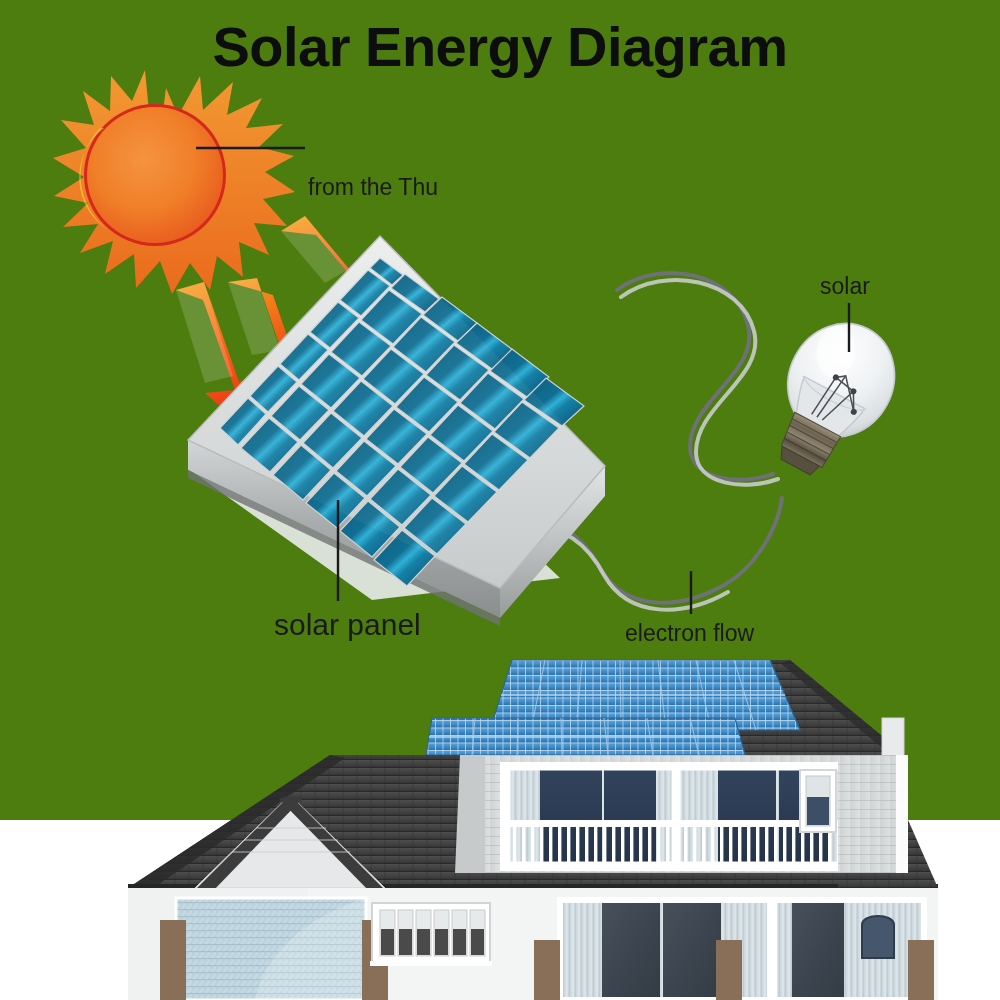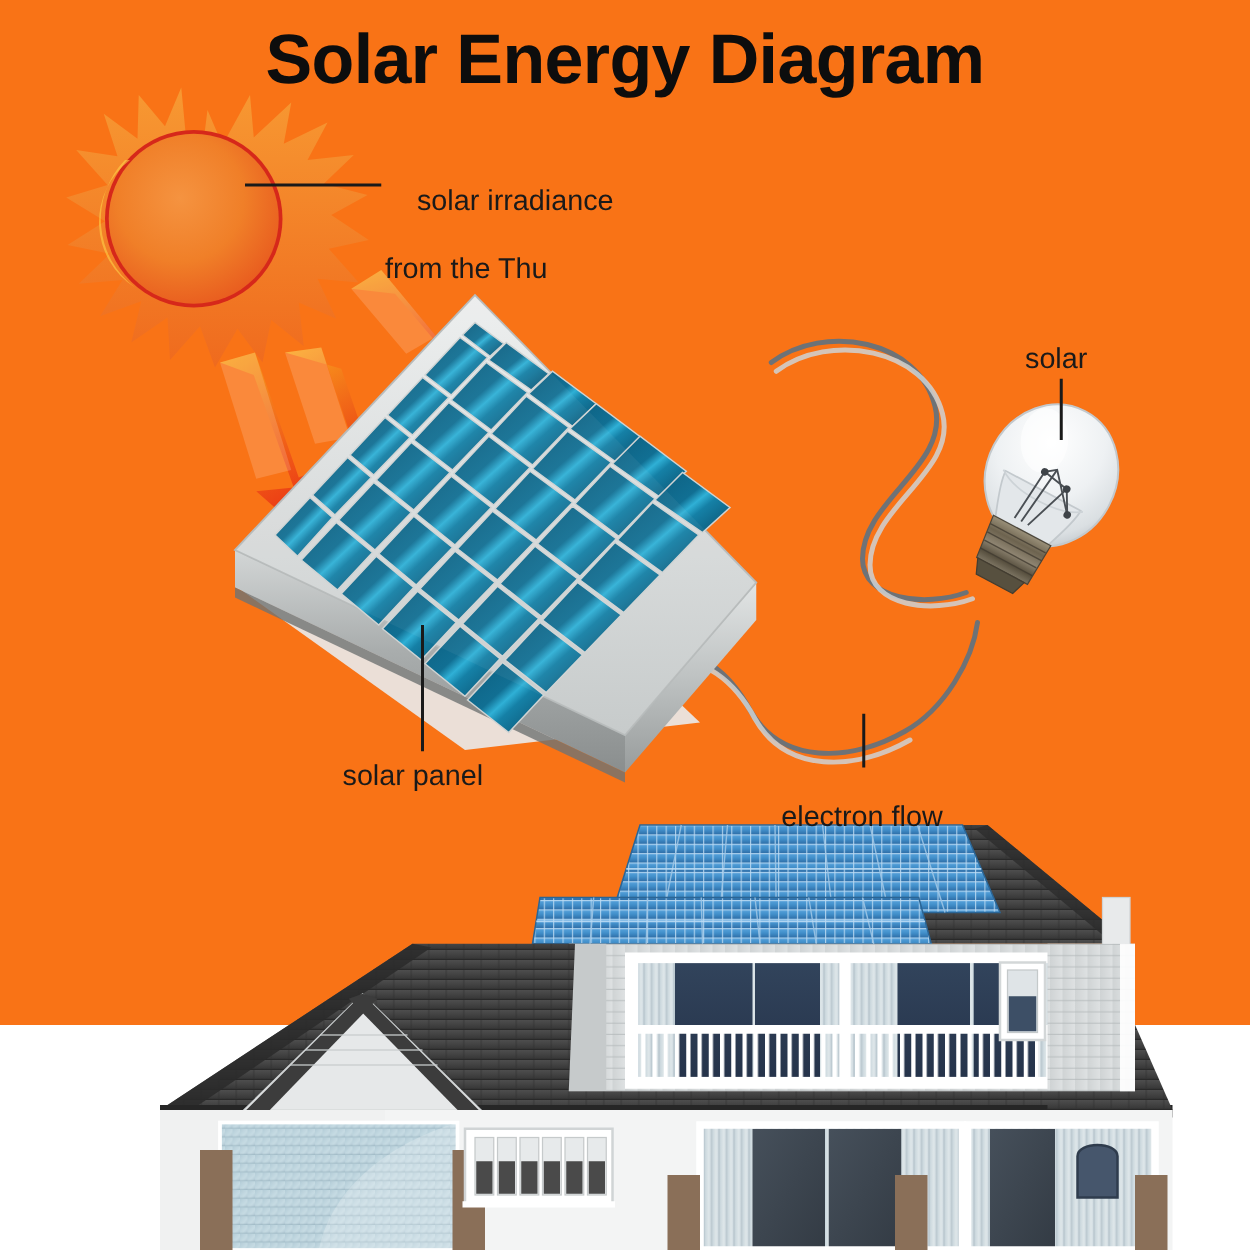--- a/index.html
+++ b/index.html
@@ -12,21 +12,21 @@
     width: 1000px;
     height: 1000px;
     font-family: "Liberation Sans", sans-serif;
     overflow: hidden;
     position: relative;
   }
   #stage {
     position: relative;
     width: 1000px;
     height: 820px;
-    background: #f97316;
+    background: #4d7c0f;
   }
   #scene {
     position: absolute;
     left: 0;
     top: 0;
     width: 1000px;
     height: 1000px;
     display: block;
   }
   .lbl {
@@ -50,27 +50,26 @@
   }
   #lbl-irradiance {
     left: 308px;
     top: 120px;
     font-size: 23px;
   }
   #lbl-irradiance .l2 { display: block; }
   #lbl-solar-panel {
     left: 274px;
     top: 607px;
-    font-size: 23px;
+    font-size: 30px;
   }
   #lbl-electron-flow {
     left: 625px;
     top: 620px;
     font-size: 23px;
-    margin-top: 20px;
   }
   #lbl-load {
     left: 820px;
     top: 273px;
     font-size: 23px;
   }
 </style>
 </head>
 <body>
 
@@ -457,21 +456,20 @@
       <line x1="196" y1="148" x2="305" y2="148"></line>
       <line x1="338" y1="500" x2="338" y2="601"></line>
       <line x1="691" y1="571" x2="691" y2="614"></line>
       <line x1="849" y1="303" x2="849" y2="352"></line>
     </g>
   </svg>
 
   <div id="title">Solar Energy Diagram</div>
 
   <div class="lbl" id="lbl-irradiance">
-    <span>solar irradiance</span>
     <span class="l2">from the Thu</span>
   </div>
 
   <div class="lbl" id="lbl-solar-panel">solar panel</div>
 
   <div class="lbl" id="lbl-electron-flow">electron flow</div>
 
   <div class="lbl" id="lbl-load">solar</div>
 
 </div>

